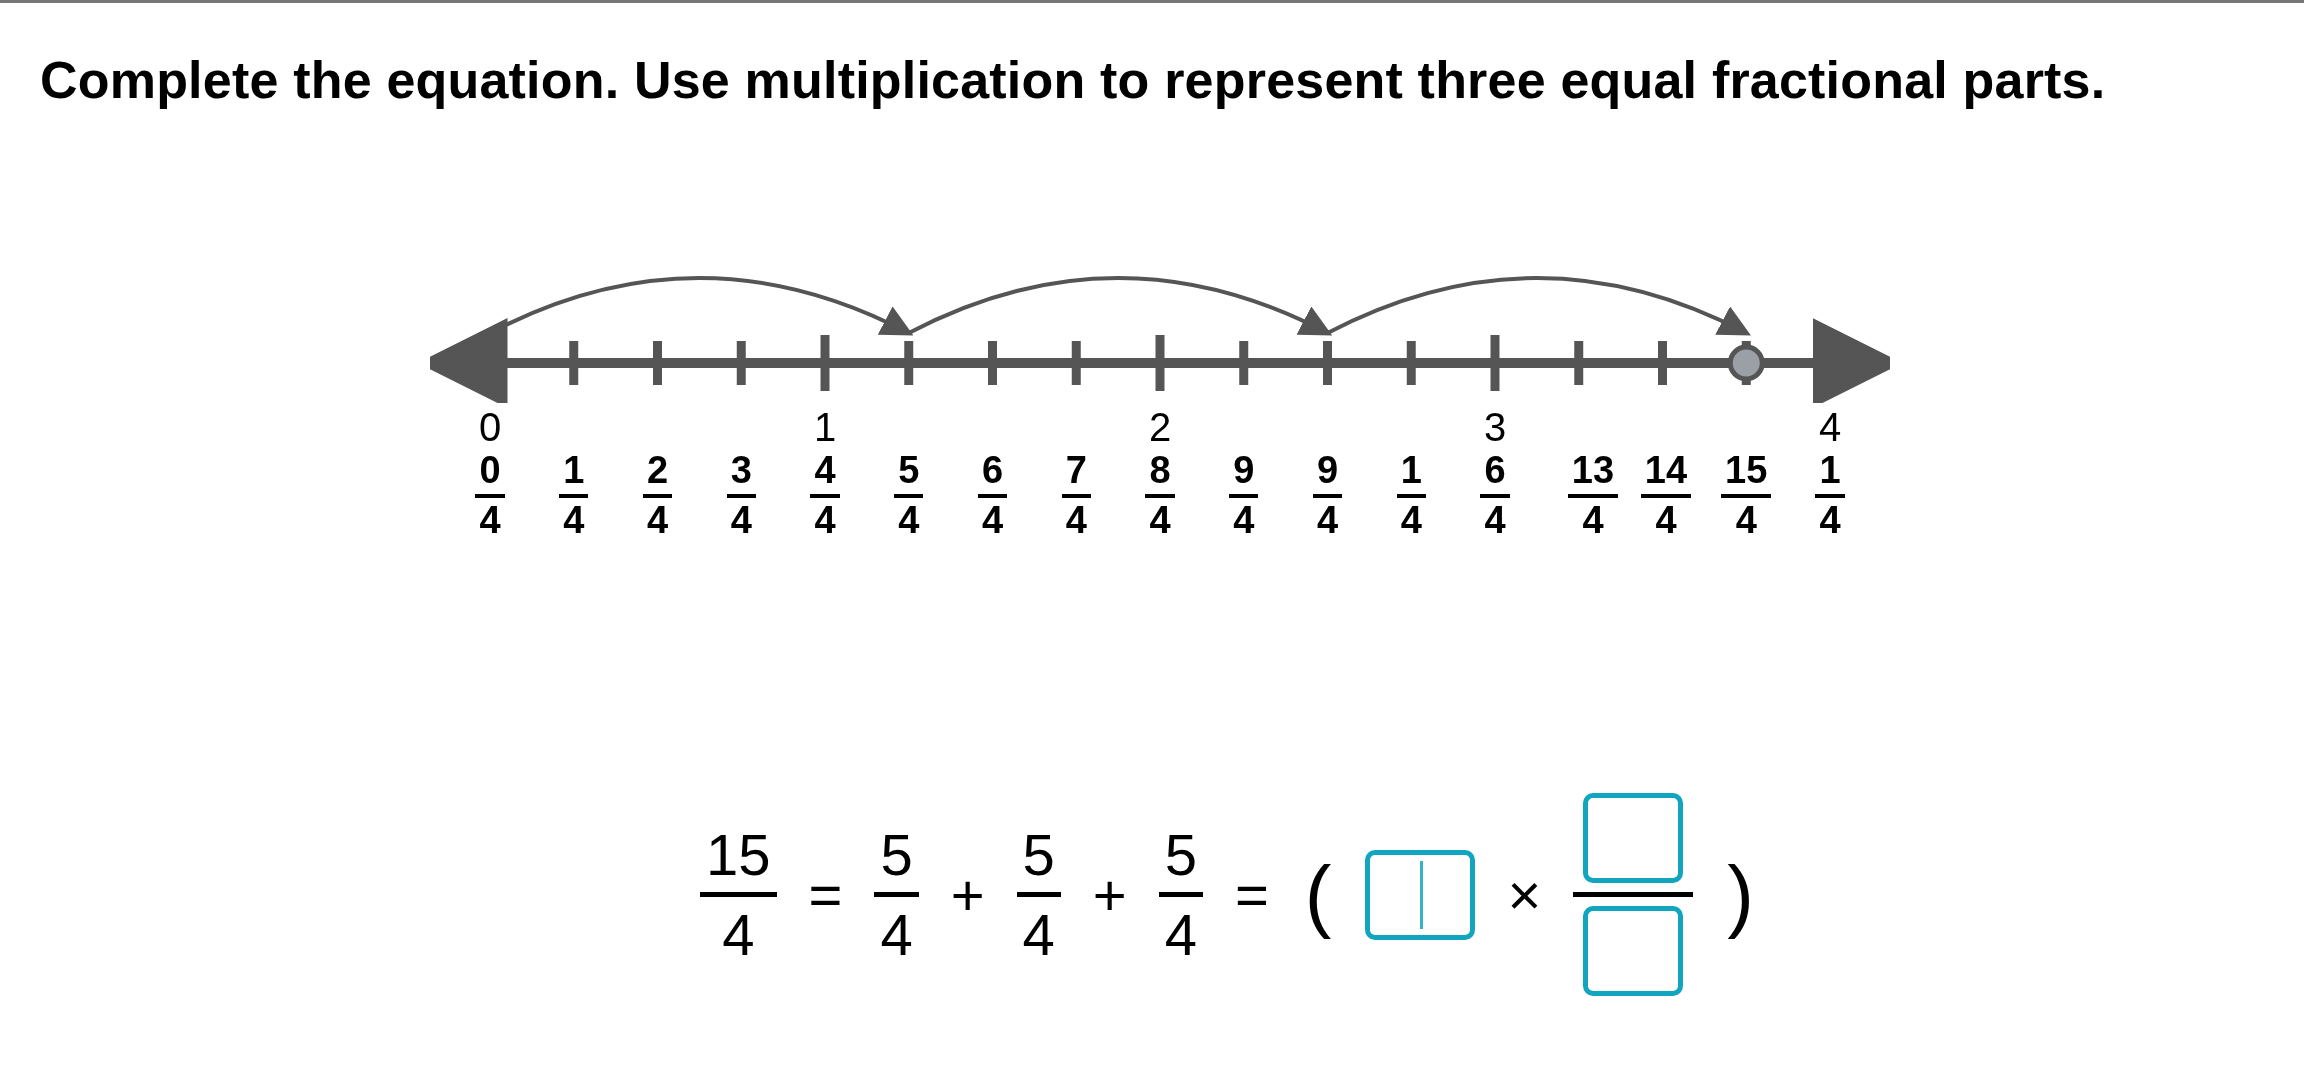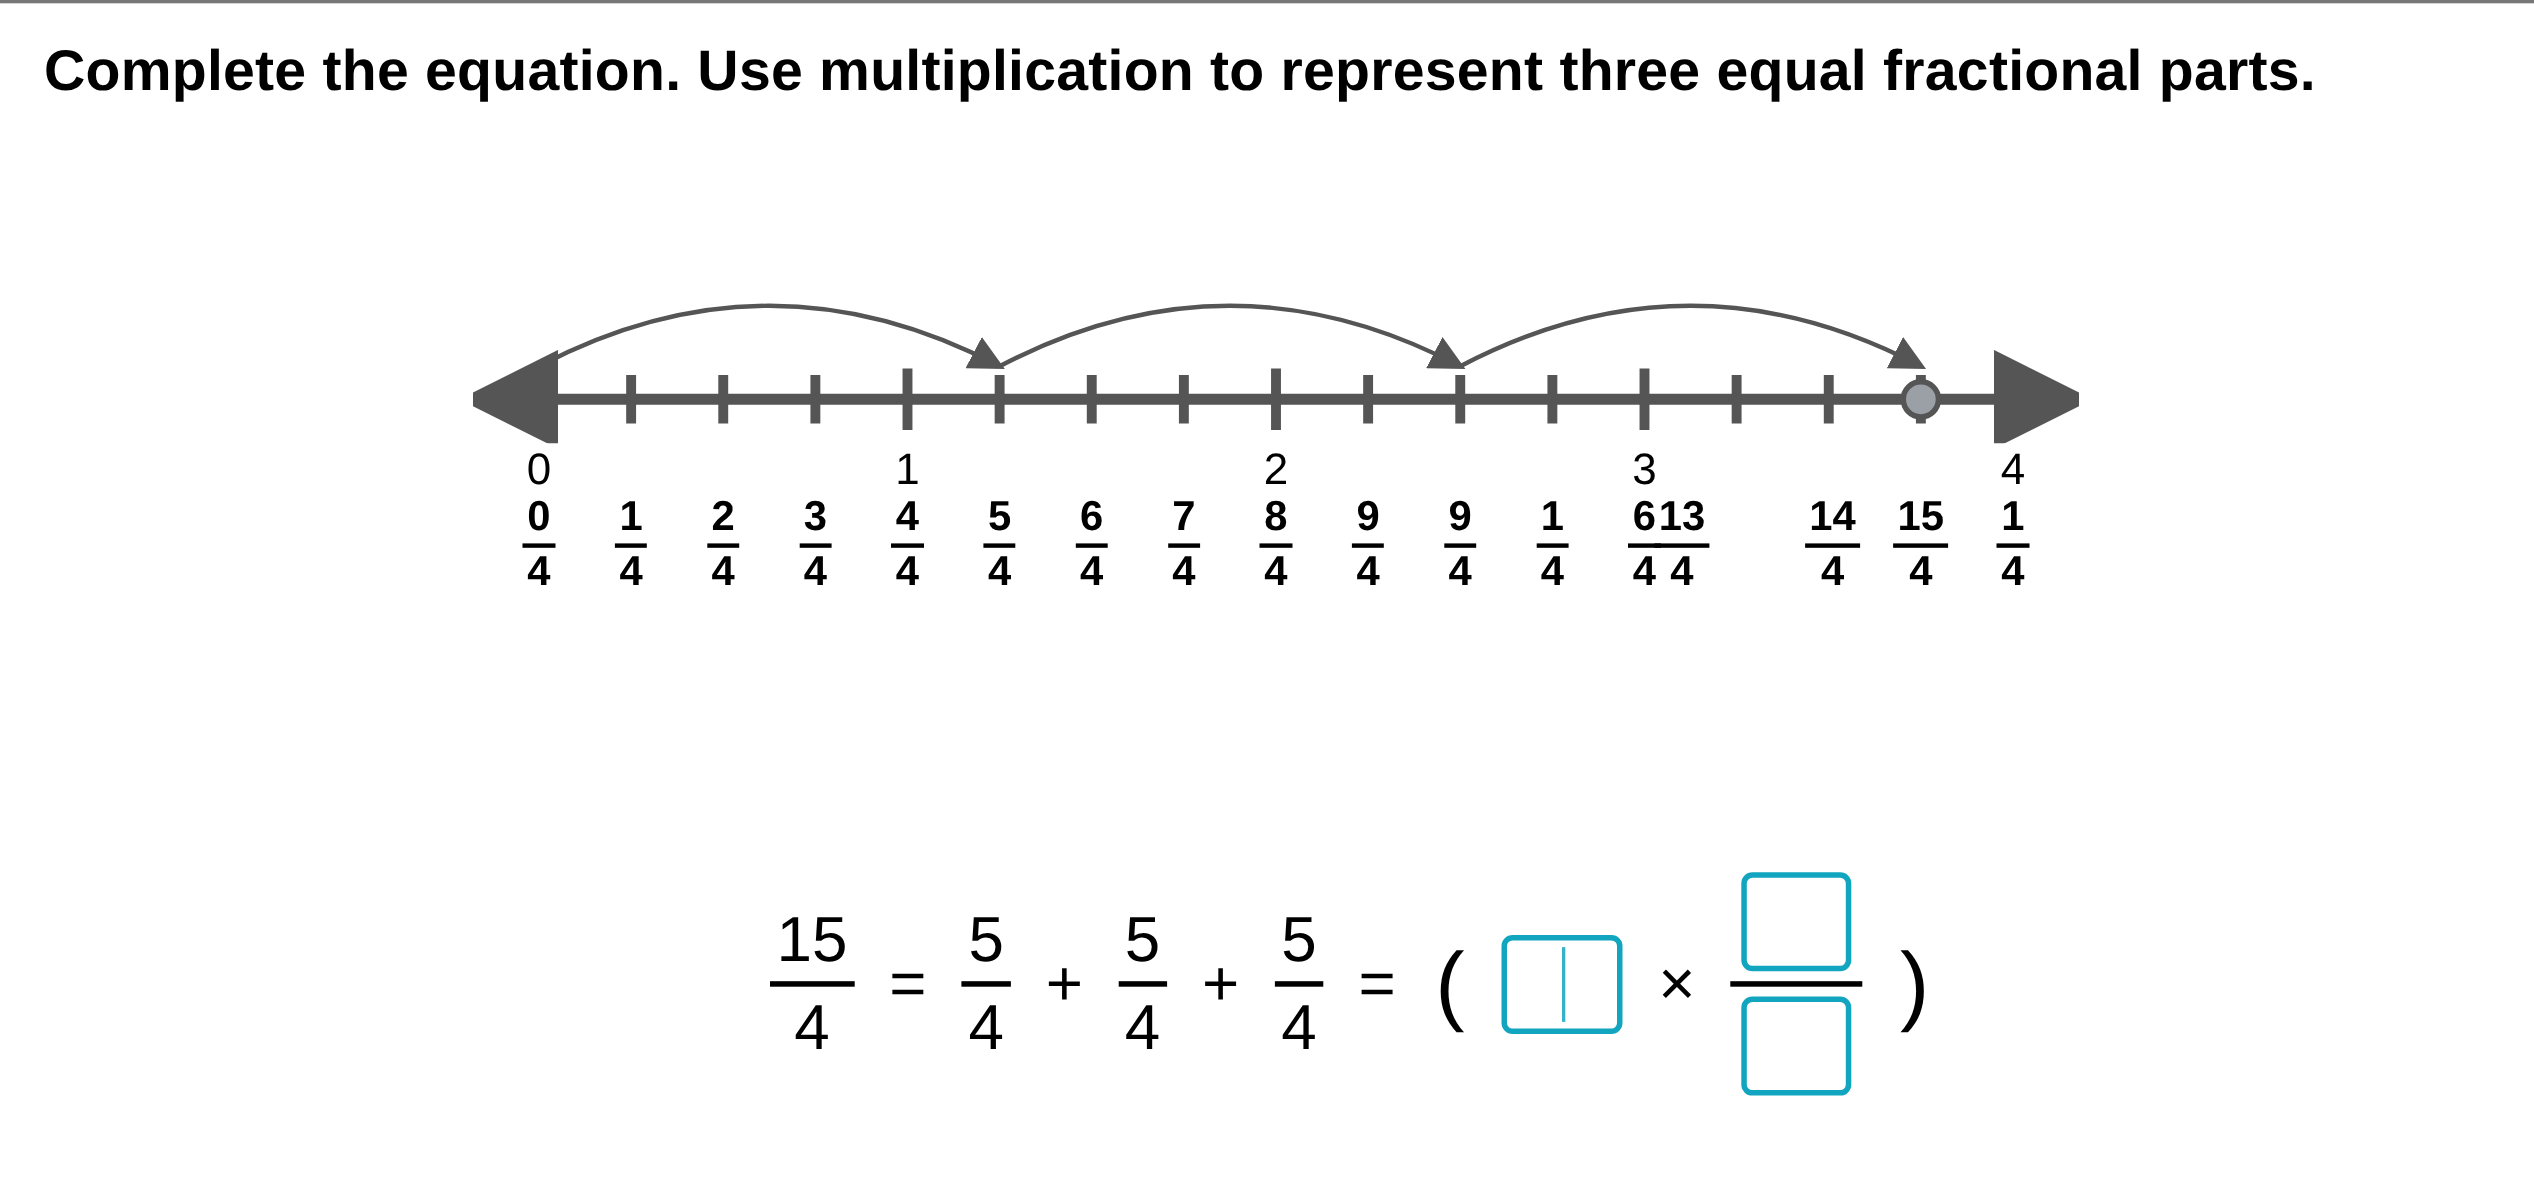--- a/index.html
+++ b/index.html
@@ -17,20 +17,21 @@
     height: 1089px;
     position: relative;
     padding: 30px 40px;
     border-top: 3px solid #777;
   }
   .instruction {
     font-size: 52px;
     font-weight: 700;
     line-height: 1.25;
     letter-spacing: 0.2px;
+    margin-top: 15px;
   }
 
   
   .numberline-wrap {
     position: absolute;
     left: 430px;
     top: 260px;
     width: 1460px;
     height: 380px;
   }
@@ -243,21 +244,21 @@
         <div class="nl-col" style="left: 981.25px;"><div class="nl-whole"></div><div class="nl-frac">
             <span class="num">1</span>
             <span class="bar"></span>
             <span class="den">4</span>
           </div></div>
         <div class="nl-col" style="left: 1065px;"><div class="nl-whole">3</div><div class="nl-frac">
             <span class="num">6</span>
             <span class="bar"></span>
             <span class="den">4</span>
           </div></div>
-        <div class="nl-col" style="left: 1099px;"><div class="nl-whole"></div><div class="nl-frac">
+        <div class="nl-col" style="left: 1163px;"><div class="nl-whole"></div><div class="nl-frac">
             <span class="num">13</span>
             <span class="bar"></span>
             <span class="den">4</span>
           </div></div>
         <div class="nl-col" style="left: 1236px;"><div class="nl-whole"></div><div class="nl-frac">
             <span class="num">14</span>
             <span class="bar"></span>
             <span class="den">4</span>
           </div></div>
         <div class="nl-col" style="left: 1316.25px;"><div class="nl-whole"></div><div class="nl-frac">

